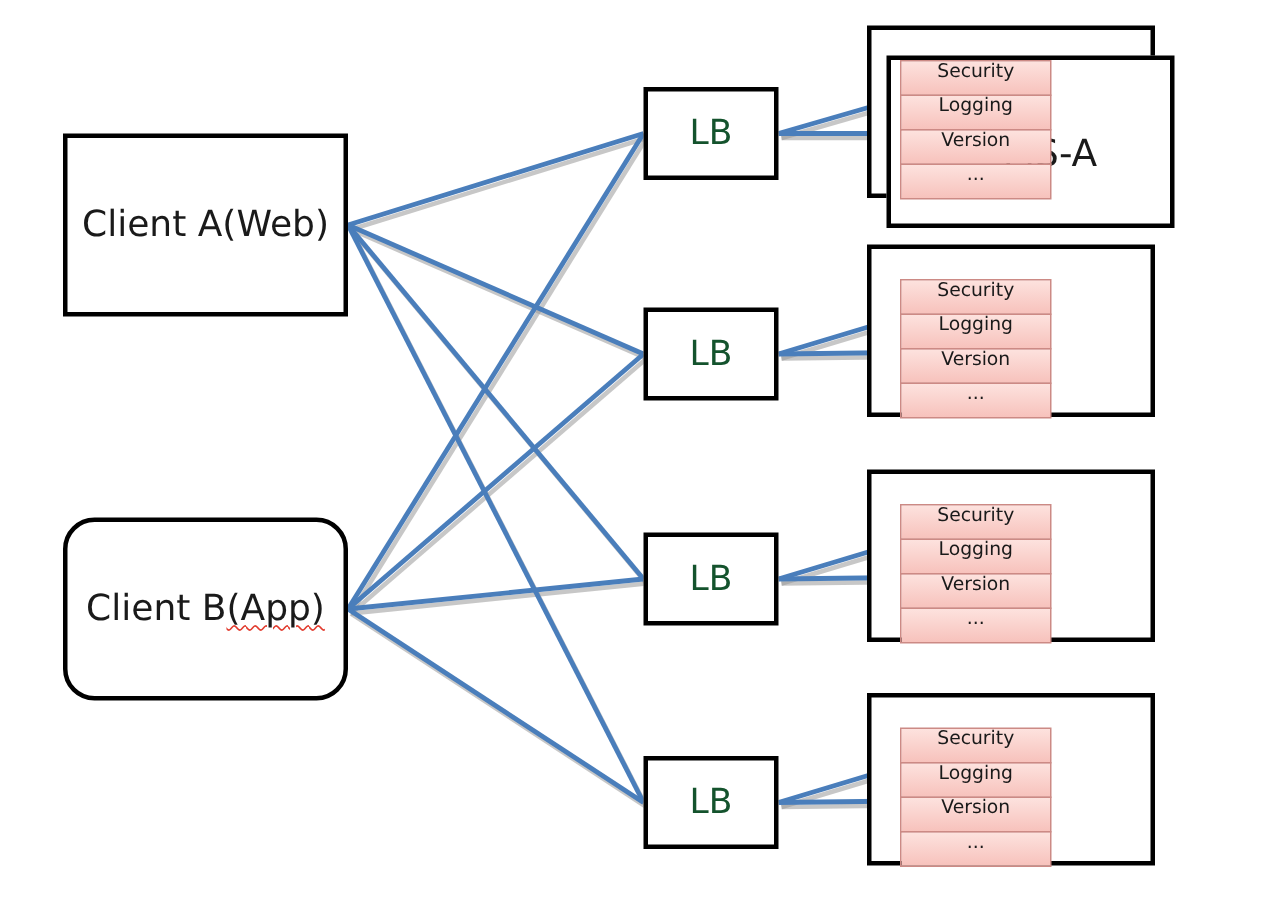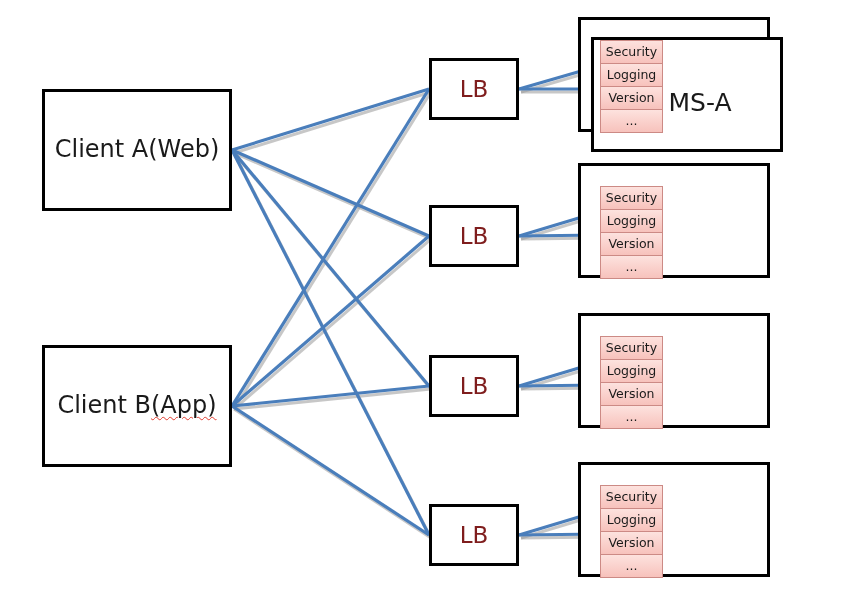--- a/index.html
+++ b/index.html
@@ -58,21 +58,21 @@
     height: 62px;
     background: #ffffff;
     border: 3px solid #000000;
     display: flex;
     align-items: center;
     justify-content: center;
     z-index: 5;
   }
   .lb-label {
     font-size: 23px;
-    color: #7f1d1d;
+    color: #14532d;
   }
 
   
   .ms-group {
     position: absolute;
     width: 215px;
     height: 135px;
     z-index: 4;
   }
   .ms-back {
@@ -106,26 +106,25 @@
   }
   .sidecar-stack {
     position: absolute;
     left: 22px;
     top: 23px;
     width: 79px;
     z-index: 3;
   }
   .sidecar-cell {
     box-sizing: border-box;
-    width: 63px;
+    width: 101px;
     height: 24px;
     border: 1px solid #cc8a85;
     background: linear-gradient(to bottom, #fde2de 0%, #f7c2bc 100%);
     display: flex;
-    align-items: center;
     justify-content: center;
     margin-top: -1px;
   }
   .sidecar-cell:first-child { margin-top: 0; }
   .sidecar-label {
     font-size: 12.5px;
     color: #1a1a1a;
     line-height: 1;
     white-space: nowrap;
   }
@@ -170,21 +169,21 @@
       <line x1="519" y1="535" x2="602" y2="534" stroke="#4a7ebb" stroke-width="3.2" stroke-linecap="butt"></line>
     </svg>
 
   <div class="client-box" id="client-a" style="left: 42px; top: 89px; width: 190px; height: 122px;">
     <div class="client-line">Client A</div>
     <div class="client-line">
       <span>(Web)</span>
     </div>
   </div>
 
-  <div class="client-box" id="client-b" style="left: 42px; top: 345px; width: 190px; height: 122px;">
+  <div class="client-box" id="client-b" style="left: 42px; top: 345px; width: 190px; height: 122px; border-radius: 21px;">
     <div class="client-line">Client B</div>
     <div class="client-line">
       <span class="misspelled">(App)</span>
     </div>
   </div>
 
   <div id="lb-layer">
       <div class="lb-box" style="left: 429px; top: 58px;">
         <div class="lb-label">LB</div>
       </div>

